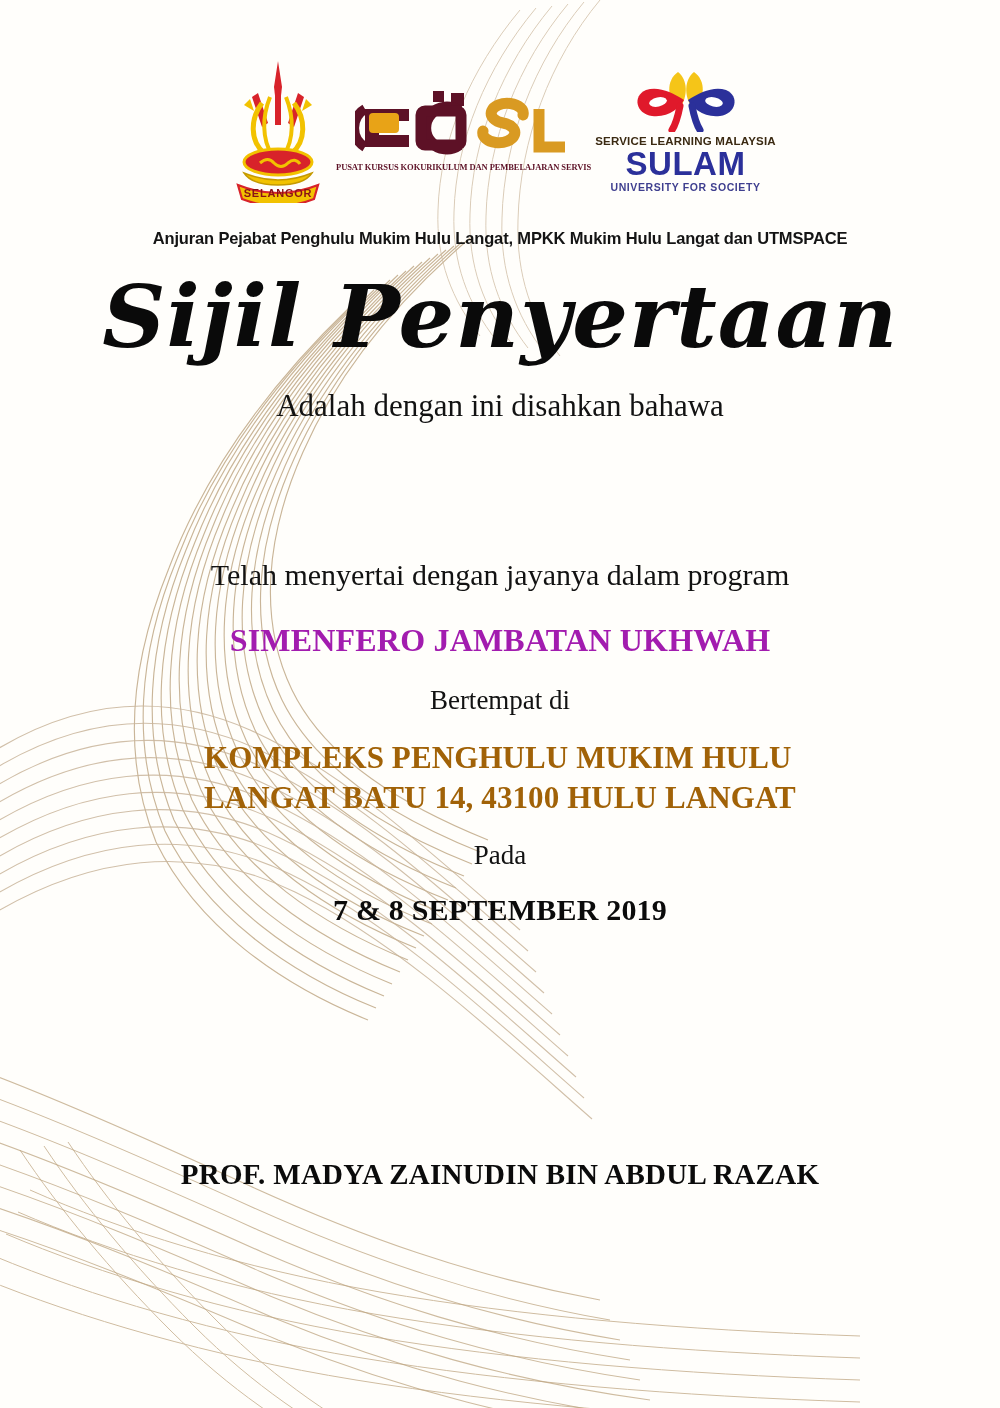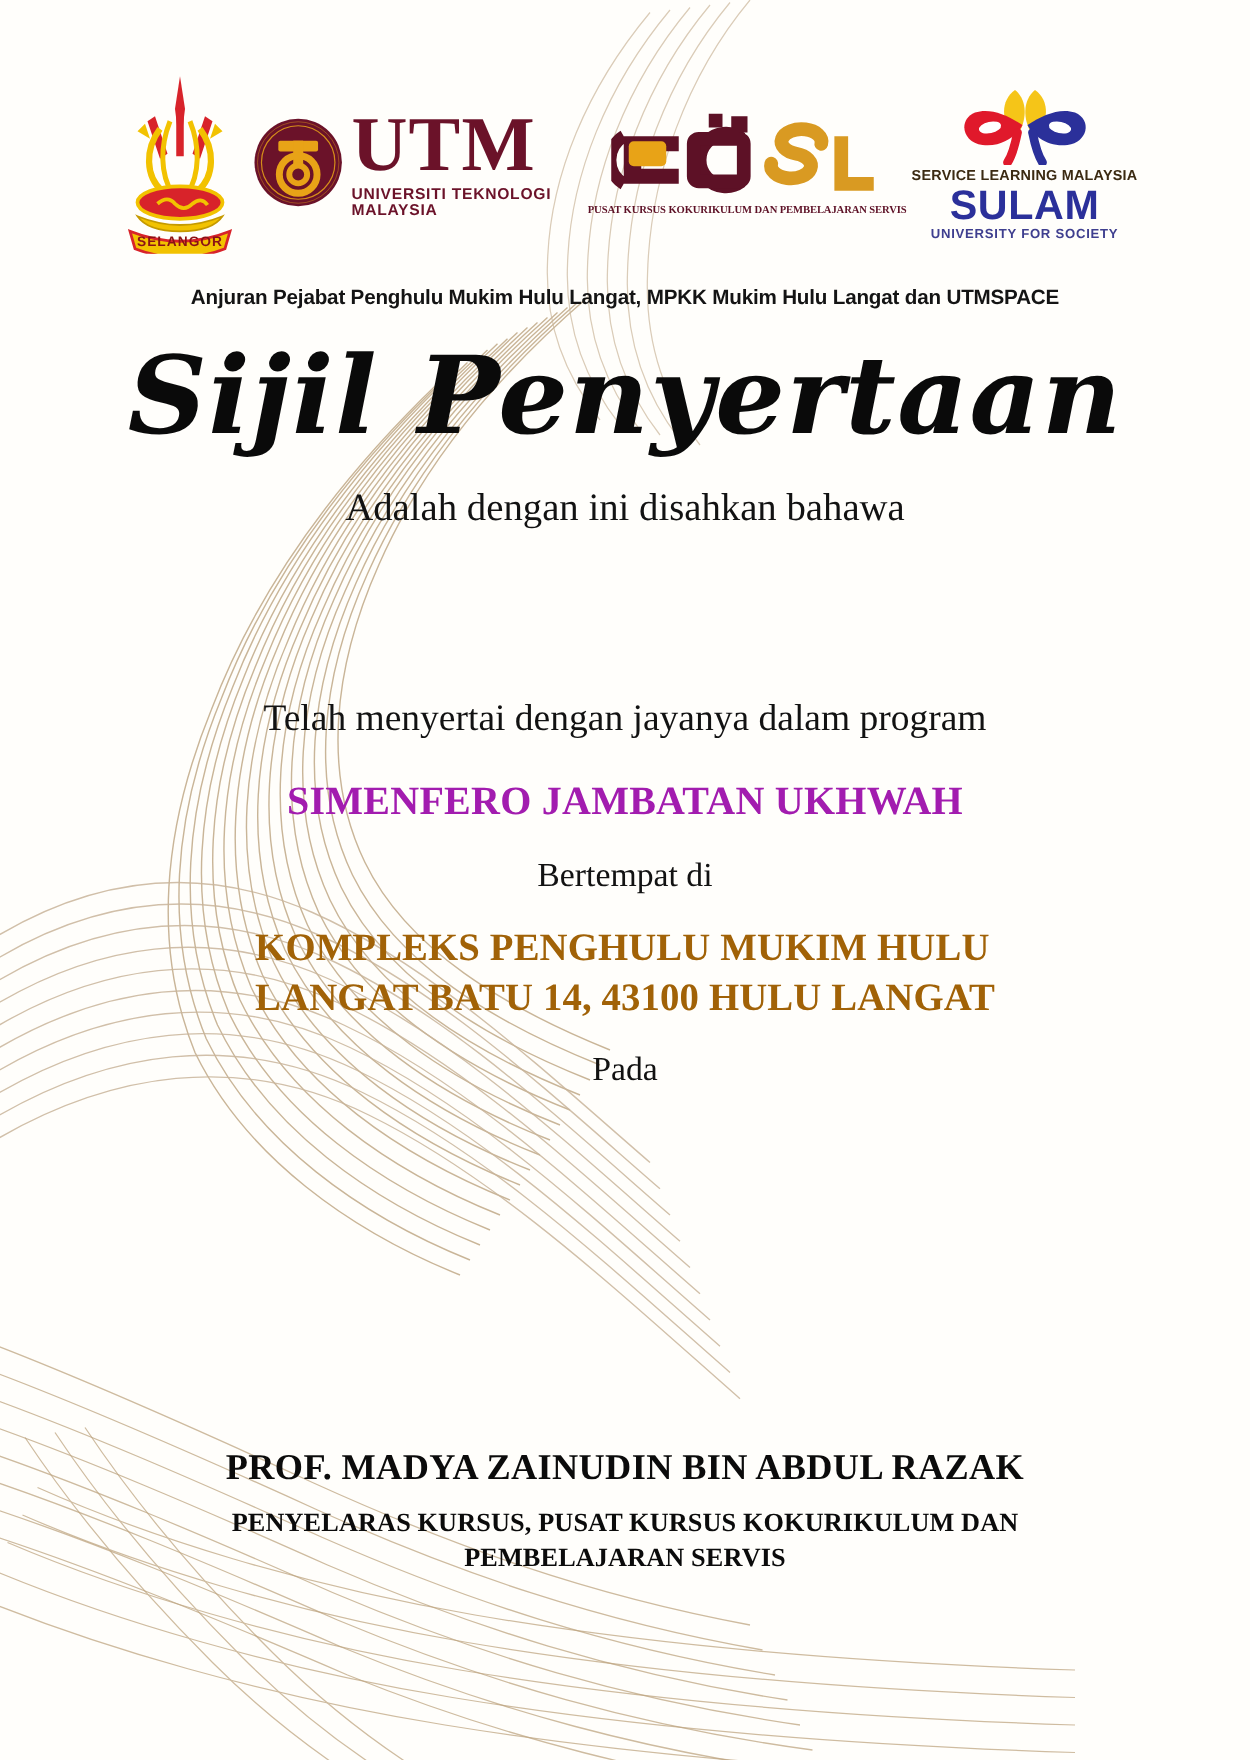--- a/index.html
+++ b/index.html
@@ -300,38 +300,20 @@
           <ellipse cx="54" cy="105" rx="34" ry="13" fill="#d8232a" stroke="#f2c200" stroke-width="3"></ellipse>
           <path d="M36 106 q8 -7 14 0 q7 7 14 0 q7 -6 12 1" fill="none" stroke="#f2c200" stroke-width="3"></path>
 
           <path d="M20 116 q34 14 68 0 q-8 12 -34 12 q-26 0 -34 -12 Z" fill="#f2c200" stroke="#c59a00" stroke-width="1.4"></path>
 
           <path d="M14 128 q40 16 80 0 l-4 14 q-36 14 -72 0 Z" fill="#f2c200" stroke="#d8232a" stroke-width="2.2"></path>
           <text x="54" y="140" text-anchor="middle" font-family="Liberation Sans, sans-serif" font-size="11" font-weight="bold" fill="#8a1216" letter-spacing="0.8">SELANGOR</text>
         </svg>
       </div>
 
-      <div class="logo-box utm-lockup">
-        <svg width="92" height="92" viewBox="0 0 92 92" aria-hidden="true">
-          <circle cx="46" cy="46" r="44" fill="#6b1229"></circle>
-          <circle cx="46" cy="46" r="37" fill="none" stroke="#e8a317" stroke-width="1.2" opacity="0.85"></circle>
-
-          <rect x="26" y="24" width="40" height="11" rx="2" fill="#e8a317"></rect>
-          <rect x="41" y="24" width="10" height="26" fill="#e8a317"></rect>
-
-          <circle cx="46" cy="58" r="19" fill="none" stroke="#e8a317" stroke-width="7"></circle>
-          <circle cx="46" cy="58" r="9" fill="none" stroke="#e8a317" stroke-width="6"></circle>
-
-          <circle cx="46" cy="46" r="41" fill="none" stroke="#e8a317" stroke-width="0.8" opacity="0.5"></circle>
-        </svg>
-        <div class="utm-text">
-          <div class="utm-word">UTM</div>
-          <div class="utm-sub">UNIVERSITI TEKNOLOGI MALAYSIA</div>
-        </div>
-      </div>
 
       <div class="logo-box ccsl-lockup">
         <svg width="218" height="74" viewBox="0 0 218 74" aria-hidden="true">
 
           <path d="M10 22 h44 v12 h-30 v14 h30 v12 h-44 z" fill="#5d1126"></path>
           <rect x="14" y="26" width="30" height="20" rx="4" fill="#e8a317"></rect>
           <path d="M10 22 a22 22 0 0 0 0 38" fill="none" stroke="#5d1126" stroke-width="10"></path>
 
           <rect x="78" y="4" width="11" height="11" fill="#5d1126"></rect>
           <rect x="96" y="6" width="13" height="13" fill="#5d1126"></rect>
@@ -380,23 +362,20 @@
 
     <div class="line-venue-intro">Bertempat di</div>
 
     <div class="venue">
       <div>KOMPLEKS PENGHULU MUKIM HULU</div>
       <div>LANGAT BATU 14, 43100 HULU LANGAT</div>
     </div>
 
     <div class="line-date-intro">Pada</div>
 
+    <div class="date-value">7 &amp; 8 SEPTEMBER 2019</div>
   </div>
 
   <div class="signature-block">
     <div class="signatory-name">PROF. MADYA ZAINUDIN BIN ABDUL RAZAK</div>
-    <div class="signatory-title">
-      <div>PENYELARAS KURSUS, PUSAT KURSUS KOKURIKULUM DAN</div>
-      <div>PEMBELAJARAN SERVIS</div>
-    </div>
   </div>
 
 </div>
 
 </body></html>

